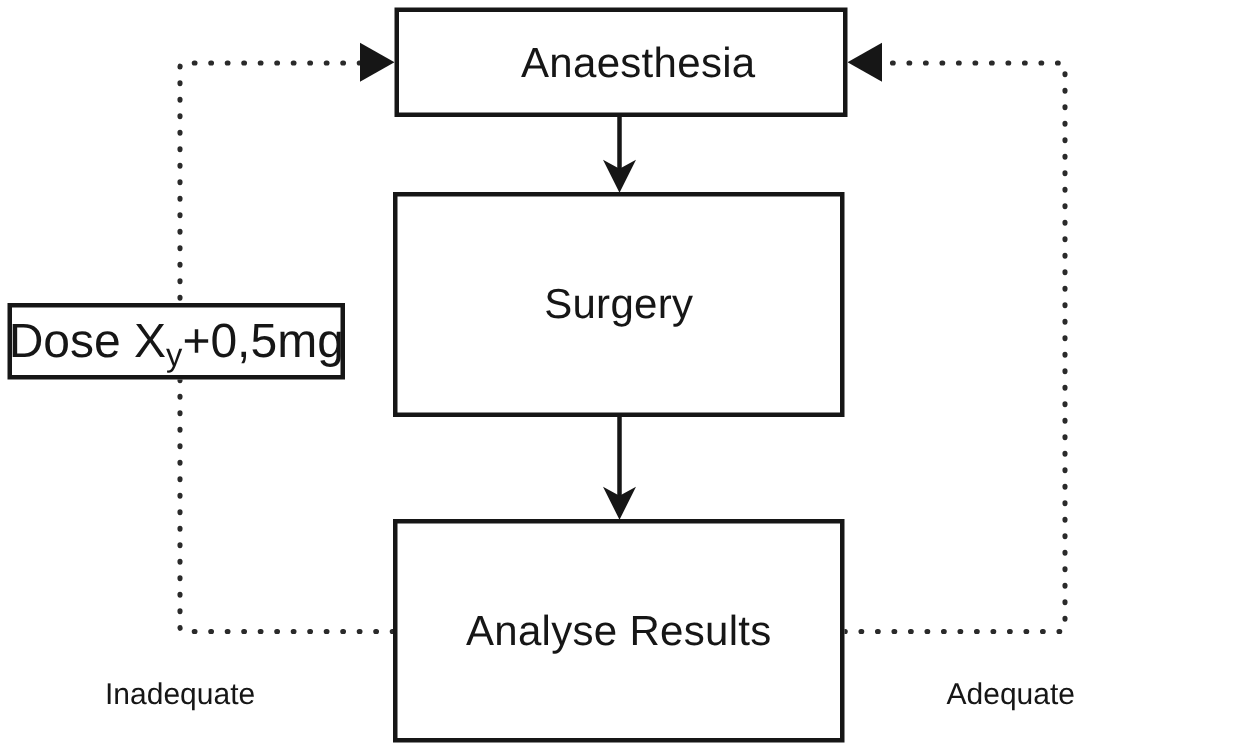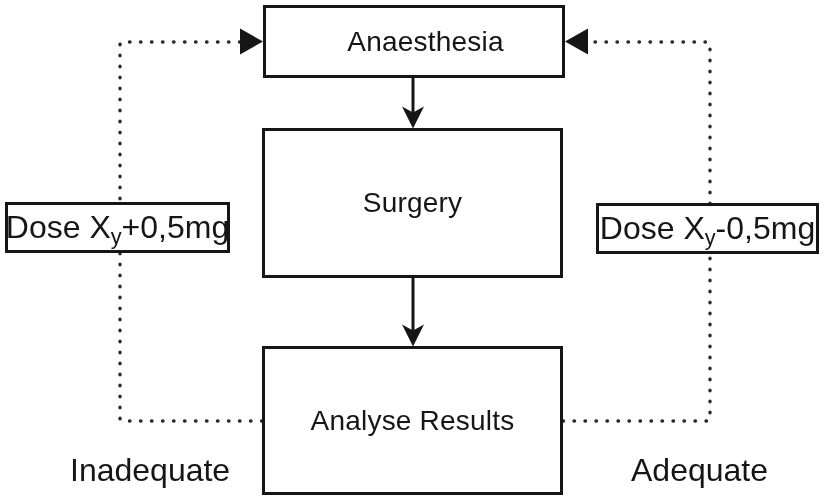--- a/index.html
+++ b/index.html
@@ -57,21 +57,21 @@
   .dose-right { left: 596px; top: 203px; width: 223px; height: 51px; }
   .dose-box sub {
     font-size: 0.68em;
     line-height: 0;
     vertical-align: -0.28em;
   }
 
   .branch-label {
     position: absolute;
     z-index: 2;
-    font-size: 32px;
+    font-size: 20px;
     white-space: nowrap;
   }
   .branch-left  { left: 70px;  top: 452px; }
   .branch-right { left: 608px; top: 452px; margin-left: 23px; }
 
   .stroke-line {
     stroke: #161616;
     stroke-width: 3;
     fill: none;
   }
@@ -124,20 +124,17 @@
   </div>
 
   <div class="node node-analyse">
     <span>Analyse Results</span>
   </div>
 
   <div class="dose-box dose-left">
     <span><span>Dose X</span><sub>y</sub><span>+0,5mg</span></span>
   </div>
 
-  <div class="dose-box dose-right">
-    <span><span>Dose X</span><sub>y</sub><span>-0,5mg</span></span>
-  </div>
 
   <div class="branch-label branch-left">Inadequate</div>
   <div class="branch-label branch-right">Adequate</div>
 
 </div>
 
 </body></html>

